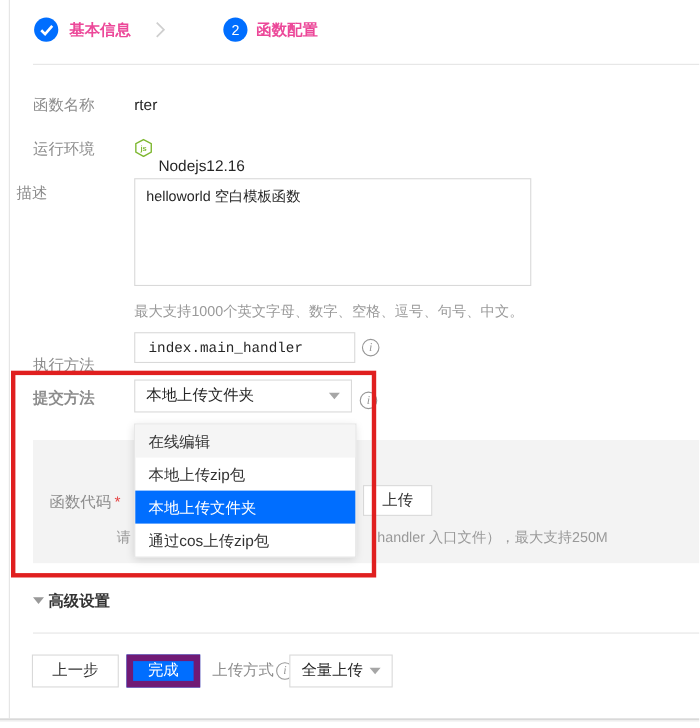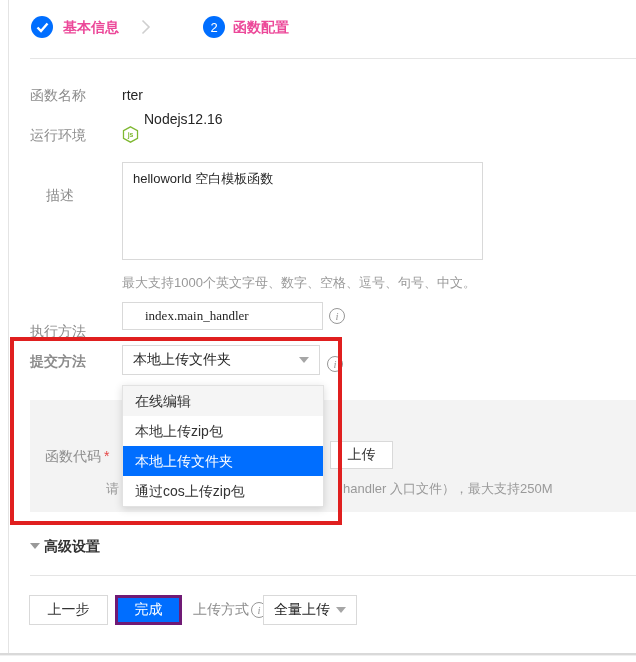--- a/index.html
+++ b/index.html
@@ -21,34 +21,34 @@
 
   
   .step-circle { width:22px; height:22px; border-radius:50%; background:#006eff;
     display:flex; align-items:center; justify-content:center; color:#fff; font-size:13px; }
   .divider { height:1px; background:#e5e5e5; }
 
   
   .tbox { background:#fff; border:1px solid #d9d9d9; }
   .textarea { padding:7px 10px; font-size:13px; color:#262626; line-height:18px;
     font-family:"Liberation Sans","DejaVu Sans",sans-serif; resize:none; outline:none; }
-  .inputbox { padding:0 22px; font-size:13px; color:#262626; outline:none;
-    font-family:Liberation Serif, serif; }
+  .inputbox { padding:0 12px; font-size:13px; color:#262626; outline:none;
+    font-family:Liberation Mono, monospace; }
   .selectbox { display:flex; align-items:center; padding:0 10px; cursor:pointer; }
   .caret { width:0; height:0; border-left:5px solid transparent; border-right:5px solid transparent;
     border-top:6px solid #a6a6a6; margin-left:auto; }
   .info-i { display:inline-flex; width:16px; height:16px; border:1px solid #979797; border-radius:50%;
     color:#979797; font-size:11px; align-items:center; justify-content:center;
     font-family:"Liberation Serif",serif; font-style:italic; }
 
   
   .panel { left:30px; top:400px; width:606px; height:112px; background:#f3f3f3; }
   .btn { display:flex; align-items:center; justify-content:center; cursor:pointer;text-align:center; }
   .btn-plain { background:#fff; border:1px solid #d9d9d9; color:#333; }
-  .btn-primary { background:#006eff; border:3px solid #701a75; color:#fff; }
+  .btn-primary { background:#006eff; border:6px solid #701a75; color:#fff; }
   .req { color:#e54545; margin-left:3px; }
 
   
   .menu { left:122px; top:385px; width:202px; background:#fff; border:1px solid #e2e2e2;
     box-shadow:0 2px 8px rgba(0,0,0,0.15); z-index:5; }
   .opt { height:30px; line-height:30px; padding-left:12px; font-size:14px; color:#333; cursor:pointer; }
   .opt.hover { background:#f5f5f5; }
   .opt.selected { background:#006eff; color:#fff; }
 
   
@@ -84,23 +84,23 @@
   <div class="abs divider" style="left:30px; top:58px; width:606px;"></div>
 
   <div class="abs label" style="left:30px; top:87px;">函数名称</div>
   <div class="abs" style="left:122px; top:87px;">rter</div>
 
   <div class="abs label" style="left:30px; top:127px;">运行环境</div>
   <svg class="abs" style="left:122px; top:126px;" width="17" height="17" viewBox="0 0 16 16">
     <polygon points="8,0.8 14.6,4.4 14.6,11.6 8,15.2 1.4,11.6 1.4,4.4" fill="none" stroke="#7fb832" stroke-width="1.2"></polygon>
     <text x="8" y="10.6" text-anchor="middle" font-size="6.5" fill="#7fb832" font-family="Liberation Sans, sans-serif" font-weight="bold">js</text>
   </svg>
-  <div class="abs" style="left:144px; top:111px;">Nodejs12.16</div>
+  <div class="abs" style="left:144px; top:142px;">Nodejs12.16</div>
 
-  <div class="abs label" style="left:46px; top:167px;margin-top:20px;">描述</div>
+  <div class="abs label" style="left:15px; top:167px;">描述</div>
   <textarea class="abs tbox textarea" style="left: 122px; top: 162px; width: 361px; height: 98px;">helloworld 空白模板函数</textarea>
   <div class="abs hint" style="left:122px; top:274px;">最大支持1000个英文字母、数字、空格、逗号、句号、中文。</div>
 
   <div class="abs label" style="left:30px; top:309px;margin-top:14px;">执行方法</div>
   <input class="abs tbox inputbox" style="left: 122px; top: 302px; width: 201px; height: 28px;" value="index.main_handler">
   <span class="abs info-i" style="left:329px; top:308px;">i</span>
 
   <div class="abs label" style="left:30px; top:353px;font-weight:bold;">提交方法</div>
   <div class="abs tbox selectbox" style="left:122px; top:345px; width:198px; height:30px;">
     <span>本地上传文件夹</span>

